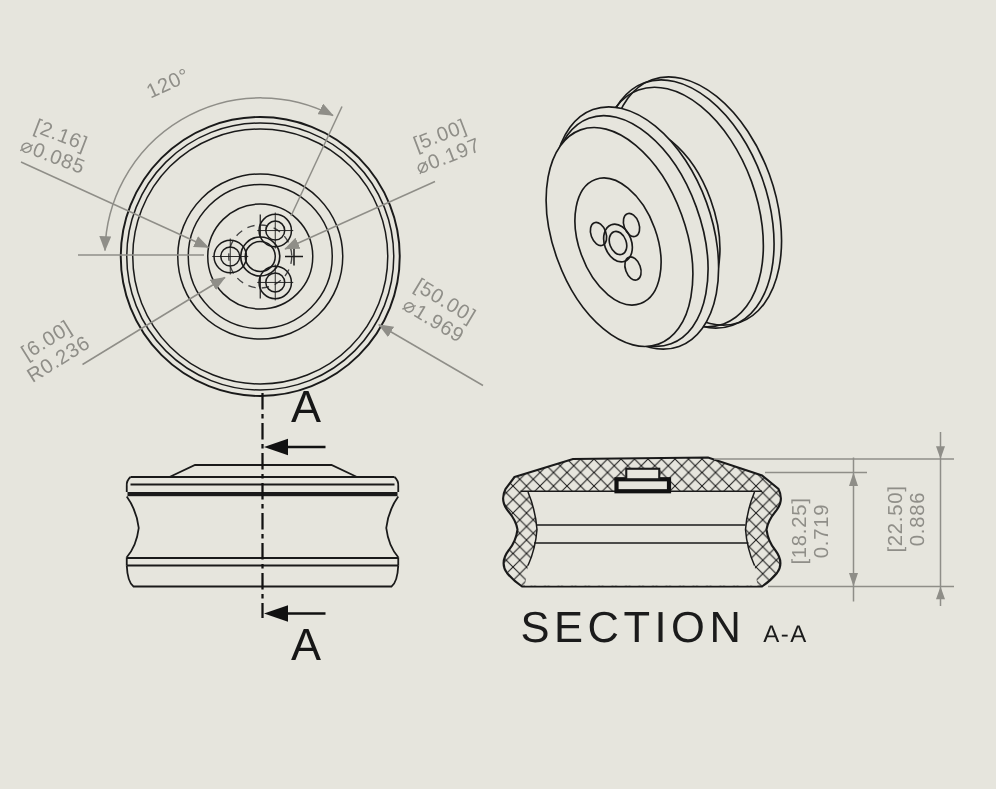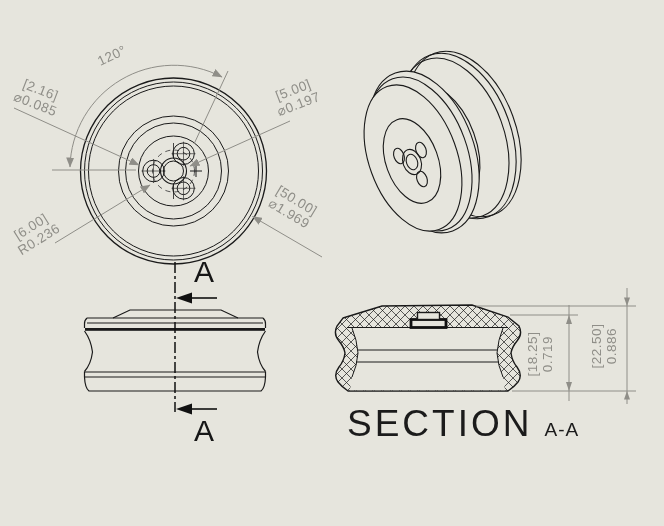--- a/index.html
+++ b/index.html
@@ -27,22 +27,22 @@
     color:#161616;
     font-size:30px;
     font-weight:400;
     letter-spacing:1px;
   }
   .sec-title{
     position:absolute;
     color:#1b1b1b;
     white-space:nowrap;
   }
-  .sec-title .big{font-size:37px;letter-spacing:3px;}
-  .sec-title .small{font-size:19px;letter-spacing:1px;margin-left:12px;}
+  .sec-title .big{font-size:29px;letter-spacing:3px;}
+  .sec-title .small{font-size:16px;letter-spacing:1px;margin-left:12px;}
   .vdim{width:64px;height:30px;}
 </style>
 </head>
 <body>
 
 <div class="canvas">
 
 <svg class="linework" width="664" height="526" viewBox="0 0 664 526">
   <defs>
     <marker id="arrG" orient="auto" markerWidth="12" markerHeight="8" refX="9.5" refY="4">

